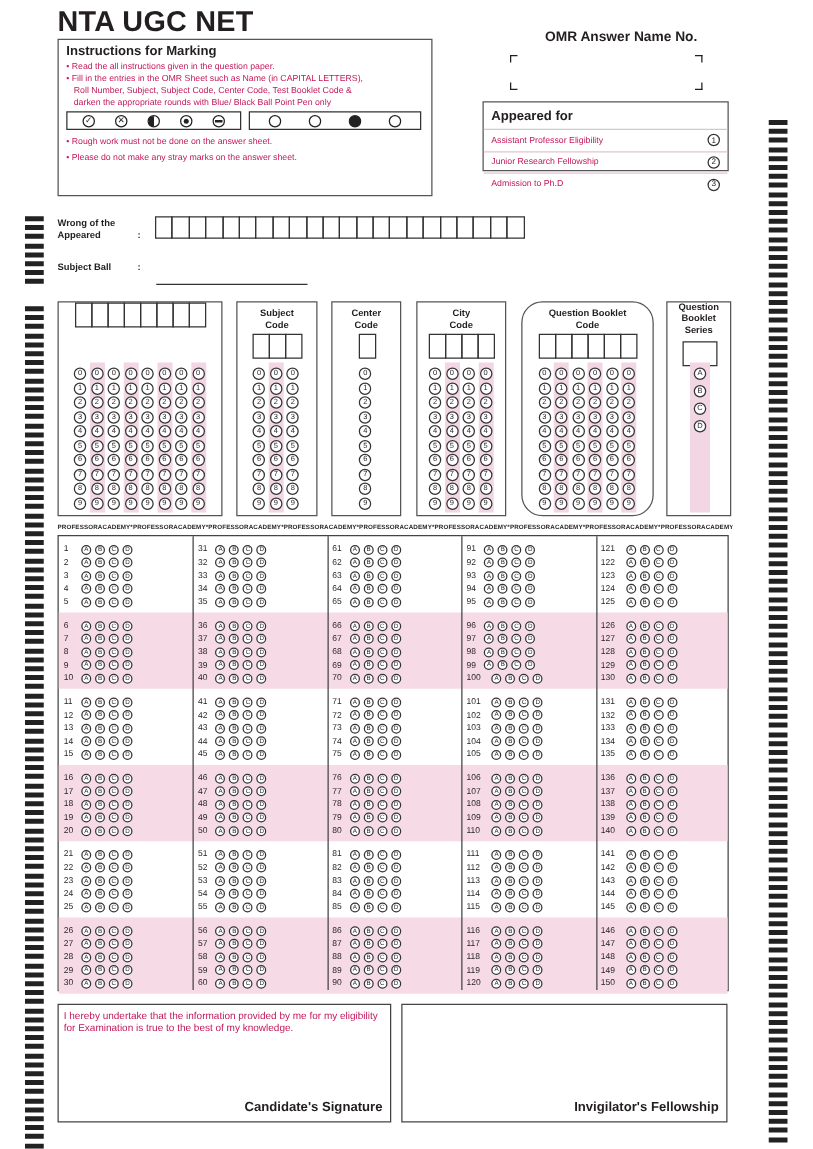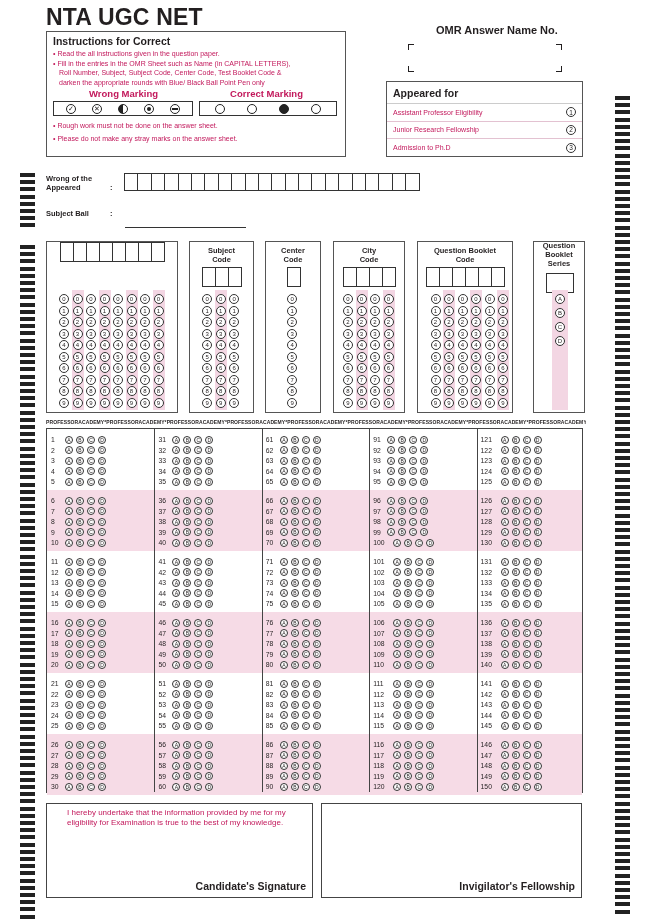--- a/index.html
+++ b/index.html
@@ -16,21 +16,21 @@
   .mark-heads { display: flex; justify-content: space-around; margin-top: 1px; }
   .mark-heads span { color: #c2185b; font-weight: bold; font-size: 9.5px; }
   .mark-row { display: flex; gap: 6px; margin-top: 2px; }
   .mark-box { border: 1px solid #333; height: 15px; display: flex; align-items: center; justify-content: space-around; padding: 0 4px; }
   .mk { width: 10px; height: 10px; border: 1px solid #222; border-radius: 50%; display: inline-flex; align-items: center; justify-content: center; font-size: 7px; line-height: 1; }
   .mk.full { background: #222; }
   .mk.half { background: linear-gradient(90deg, #222 50%, #fff 50%); }
   .mk.dot::after { content: ""; width: 4px; height: 4px; background: #222; border-radius: 50%; }
   .mk.dash::after { content: ""; width: 6px; height: 1.5px; background: #222; }
 
-  .appeared { position: absolute; left: 386px; top: 81px; width: 197px; height: 76px; border: 1px solid #555; }
+  .appeared { position: absolute; left: 386px; top: 81px; width: 197px; height: 56px; border: 1px solid #555; }
   .appeared .hd { font-size: 10.5px; font-weight: bold; padding: 5px 6px; border-bottom: 1px solid #ccc; height: 22px; }
   .appeared .opt { display: flex; justify-content: space-between; align-items: center; padding: 0 6px; height: 17.5px; border-bottom: 1px solid #e3c2d1; font-size: 7px; color: #c2185b; }
   .appeared .opt:last-child { border-bottom: none; }
   .appeared .opt .c { width: 10px; height: 10px; border: 1px solid #333; border-radius: 50%; font-size: 6.5px; color: #222; display: flex; align-items: center; justify-content: center; }
 
   .timing { position: absolute; right: 20px; width: 15px; height: 4px; background: #222; }
   .timing.left { left: 20px; right: auto; }
 
   .label { position: absolute; font-size: 7.5px; font-weight: bold; }
   .name-boxes { position: absolute; left: 124px; top: 173px; display: flex; }
@@ -48,44 +48,40 @@
   .prof-strip { position: absolute; left: 46px; top: 419px; width: 540px; font-size: 5px; font-weight: bold; letter-spacing: 0.1px; white-space: nowrap; overflow: hidden; }
 
   .qgrid { position: absolute; left: 46px; top: 428px; width: 537px; height: 365px; border: 1px solid #444; }
   .qband { position: absolute; left: 0; width: 100%; height: 61px; }
   .qband.pink { background: #f6dbe6; }
   .qcol { position: absolute; top: 0; height: 100%; border-right: 1px solid #444; }
   .qrow { position: absolute; display: flex; align-items: center; height: 11px; }
   .qn { font-size: 6.8px; width: 14px; }
   .qb { width: 8px; height: 8px; border: 1px solid #333; border-radius: 50%; margin-right: 3px; font-size: 5px; display: flex; align-items: center; justify-content: center; background: #fff; }
 
-  .decl { position: absolute; top: 803px; height: 95px; border: 1px solid #444; padding: 4px 20px; }
+  .decl { position: absolute; top: 803px; height: 95px; border: 1px solid #444; padding: 4px 4px; }
   .decl p { font-size: 8px; color: #c2185b; line-height: 10px; }
   .decl .sig { position: absolute; right: 6px; bottom: 5px; font-size: 10.5px; font-weight: bold; color: #231f20; }
 </style>
 </head>
 <body>
 
 <div class="title">NTA UGC NET</div>
 <div class="omr-no">OMR Answer Name No.</div>
 <div class="corner" style="left:408px;top:44px;border-left-width:1px;border-top-width:1px;"></div>
 <div class="corner" style="left:556px;top:44px;border-right-width:1px;border-top-width:1px;"></div>
 <div class="corner" style="left:408px;top:66px;border-left-width:1px;border-bottom-width:1px;"></div>
 <div class="corner" style="left:556px;top:66px;border-right-width:1px;border-bottom-width:1px;"></div>
 
 <div class="instr">
-  <h3>Instructions for Correct</h3>
+  <h3>Instructions for Marking</h3>
   <div class="line">• Read the all instructions given in the question paper.</div>
   <div class="line">• Fill in the entries in the OMR Sheet such as Name (in CAPITAL LETTERS),</div>
   <div class="line" style="padding-left:6px">  Roll Number, Subject, Subject Code, Center Code, Test Booklet Code &amp;</div>
   <div class="line" style="padding-left:6px">  darken the appropriate rounds with Blue/ Black Ball Point Pen only</div>
-  <div class="mark-heads">
-    <span>Wrong Marking</span>
-    <span>Correct Marking</span>
-  </div>
   <div class="mark-row">
     <div class="mark-box" style="width:140px">
       <span class="mk">✓</span>
       <span class="mk">✕</span>
       <span class="mk half"></span>
       <span class="mk dot"></span>
       <span class="mk dash"></span>
     </div>
     <div class="mark-box" style="width:138px">
       <span class="mk"></span>
@@ -596,21 +592,21 @@
         <div class="bub">2</div>
         <div class="bub">3</div>
         <div class="bub">4</div>
         <div class="bub">5</div>
         <div class="bub">6</div>
         <div class="bub">7</div>
         <div class="bub">8</div>
         <div class="bub">9</div>
       </div>
     </div>
-    <div class="grid-box" style="left: 417px; width: 96px;">
+    <div class="grid-box" style="left: 417px; width: 106px; border-radius: 17px;">
       <div class="gh">Question Booklet<br>Code</div>
       <div class="cells">
         <div style="width: 14px;"></div>
         <div style="width: 14px;"></div>
         <div style="width: 14px;"></div>
         <div style="width: 14px;"></div>
         <div style="width: 14px;"></div>
         <div style="width: 14px;"></div>
       </div>
       <div class="bubcol" style="left: 12.5px;">

